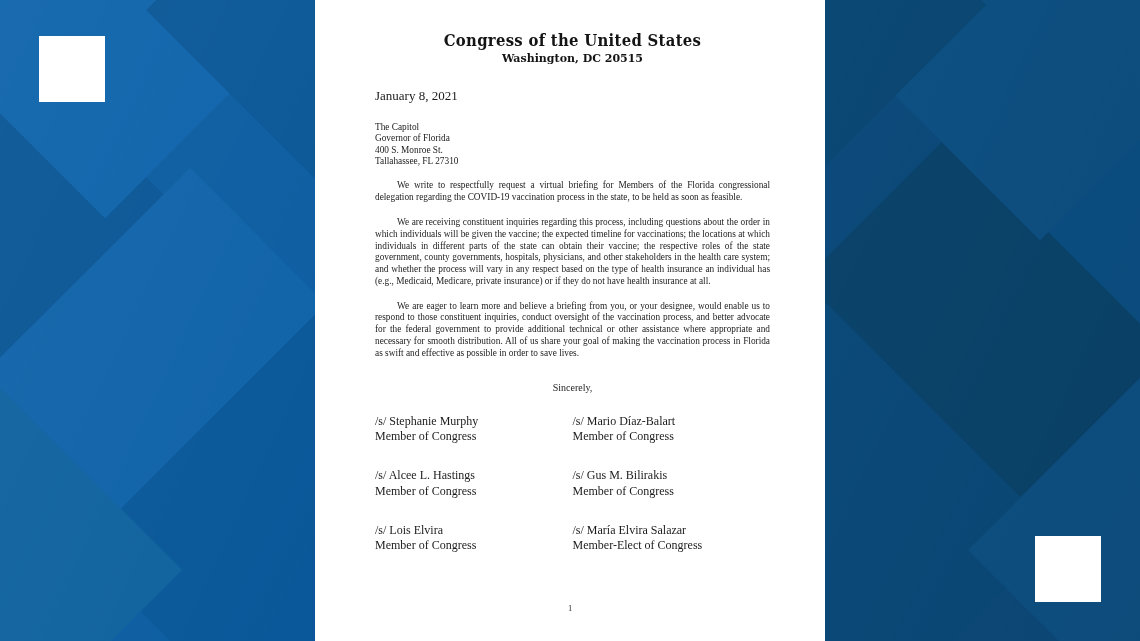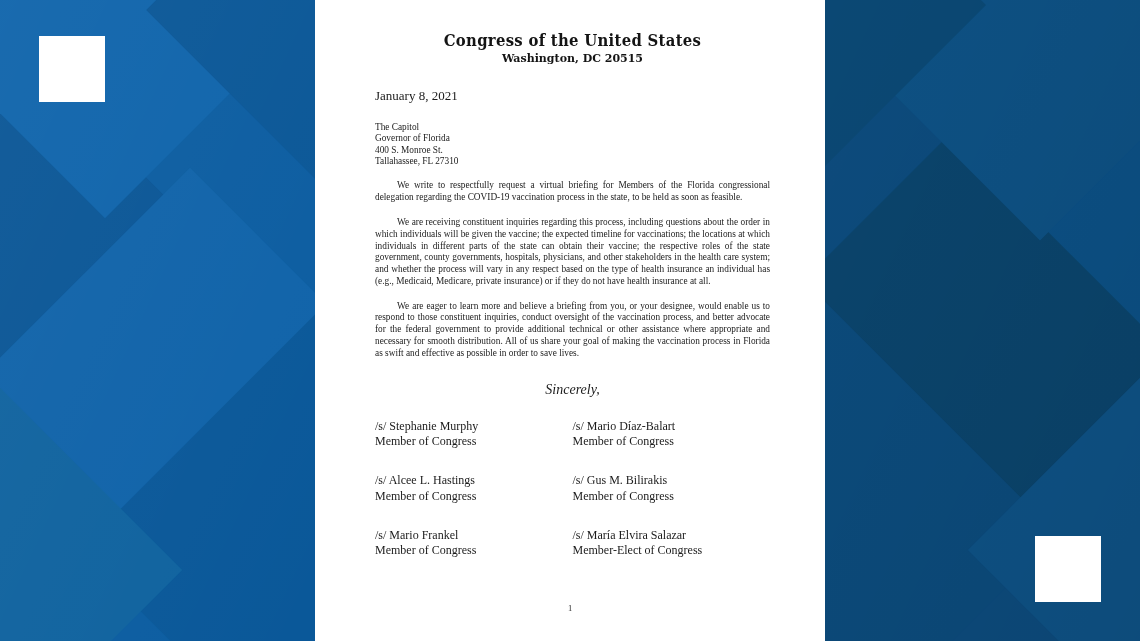--- a/index.html
+++ b/index.html
@@ -142,22 +142,21 @@
     font-size: 9.3px;
     line-height: 1.27;
     text-align: justify;
     text-indent: 22px;
     hyphens: none;
   }
 
   .closing {
     margin-top: 22px;
     text-align: center;
-    font-size: 14px;
-    font-style: italic;
+    font-size: 10px;
   }
 
   #signature-block {
     margin-top: 21px;
   }
   .sig-row {
     display: flex;
     margin-bottom: 24px;
   }
   .sig-col {
@@ -250,21 +249,21 @@
           <div class="sig-name">/s/ Alcee L. Hastings</div>
           <div class="sig-title">Member of Congress</div>
         </div>
         <div class="sig-col">
           <div class="sig-name">/s/ Gus M. Bilirakis</div>
           <div class="sig-title">Member of Congress</div>
         </div>
       </div>
       <div class="sig-row">
         <div class="sig-col">
-          <div class="sig-name">/s/ Mario Frankel</div>
+          <div class="sig-name">/s/ Lois Elvira</div>
           <div class="sig-title">Member of Congress</div>
         </div>
         <div class="sig-col">
           <div class="sig-name">/s/ María Elvira Salazar</div>
           <div class="sig-title">Member-Elect of Congress</div>
         </div>
       </div>
     </div>
 
   </div>

